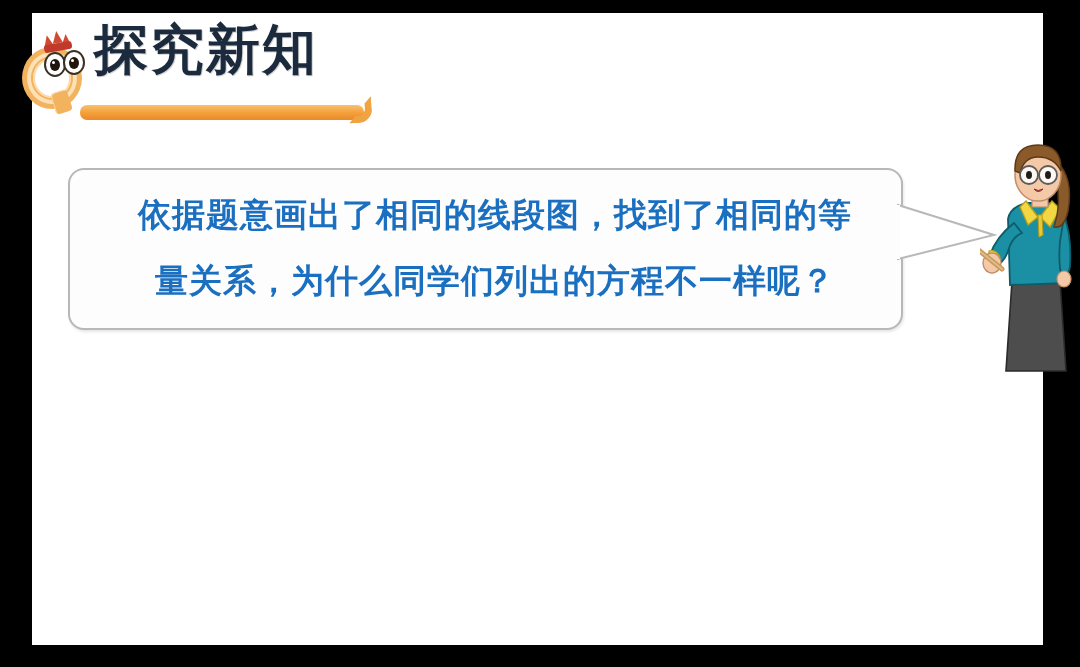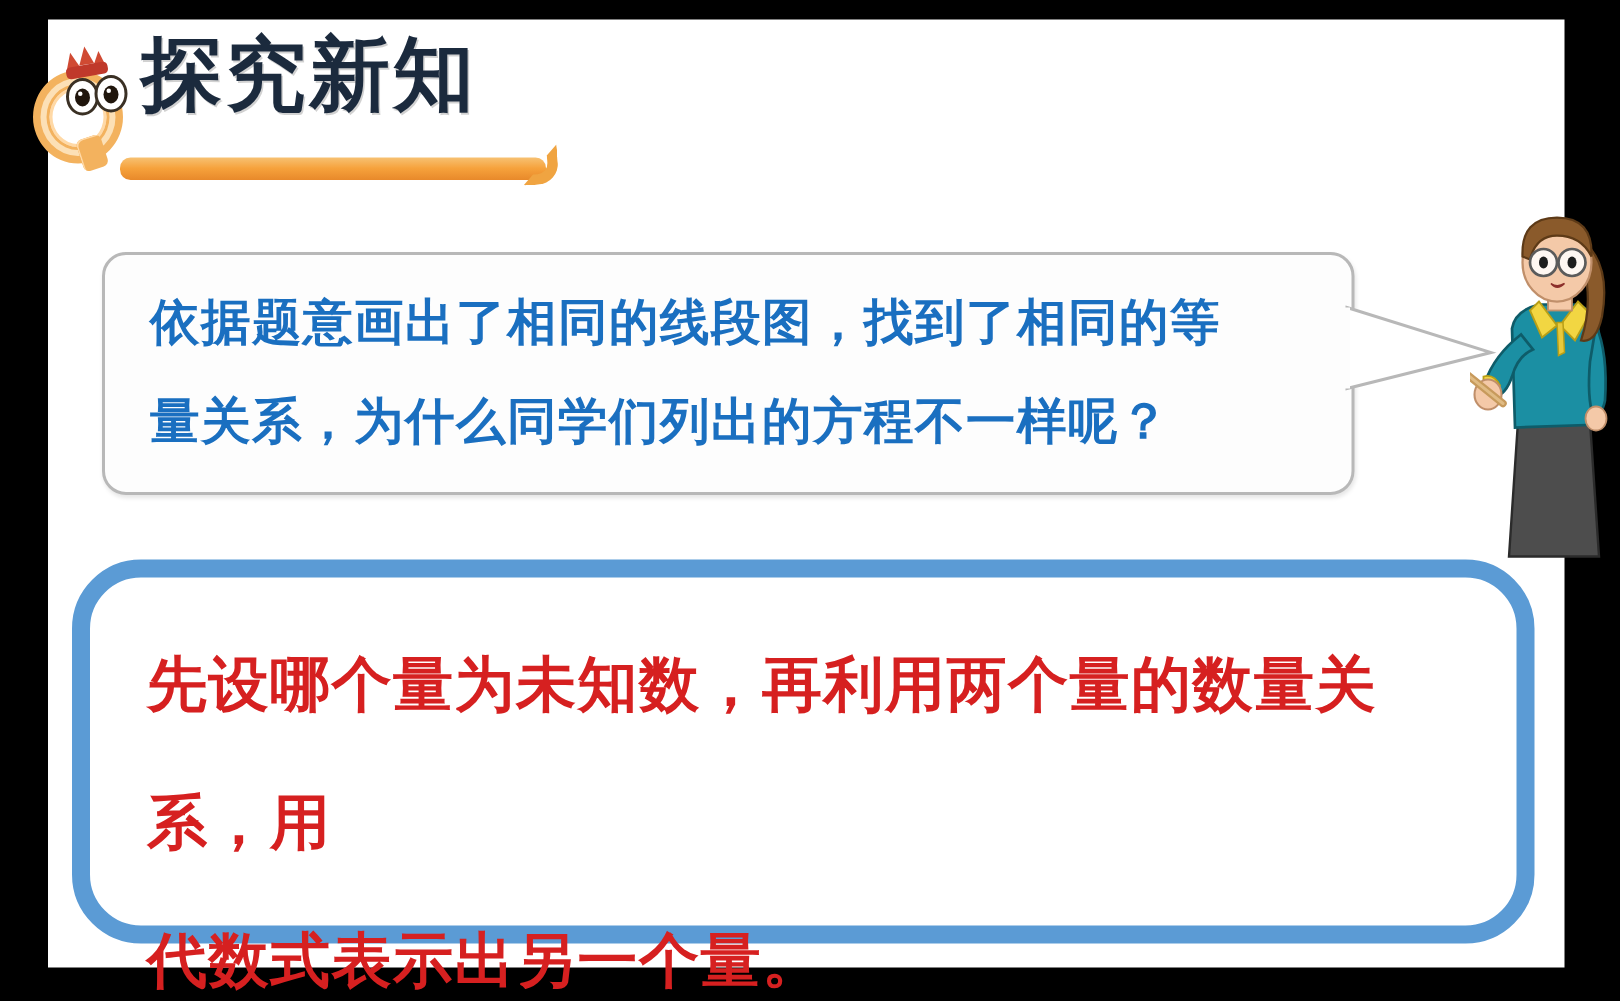--- a/index.html
+++ b/index.html
@@ -22,20 +22,21 @@
     height: 667px;
     background: #000000;
   }
   .slide {
     position: absolute;
     left: 32px;
     top: 13px;
     width: 1011px;
     height: 632px;
     background: #ffffff;
+    text-align: center;
   }
 
   
   .title-block {
     position: absolute;
     left: 0px;
     top: 4px;
     width: 360px;
     height: 110px;
   }
@@ -315,19 +316,15 @@
       <circle cx="49" cy="34" r="9" fill="#ffffff" fill-opacity="0.85" stroke="#5b5b5b" stroke-width="1.8"></circle>
       <circle cx="68" cy="34" r="9" fill="#ffffff" fill-opacity="0.85" stroke="#5b5b5b" stroke-width="1.8"></circle>
       <line x1="58" y1="34" x2="59" y2="34" stroke="#5b5b5b" stroke-width="1.8"></line>
 
       <ellipse cx="49" cy="34" rx="3" ry="4" fill="#1d1d1d"></ellipse>
       <ellipse cx="68" cy="34" rx="3" ry="4" fill="#1d1d1d"></ellipse>
 
       <path d="M54 48 Q58 53 63 48 Q58 51 54 48 Z" fill="#b0413c" stroke="#8c2f2b" stroke-width="1"></path>
     </svg>
 
-    <div class="callout">
-      <div class="callout-text">先设哪个量为未知数，再利用两个量的数量关系，用
-代数式表示出另一个量。</div>
-    </div>
 
   </div>
 </div>
 
 </body></html>

